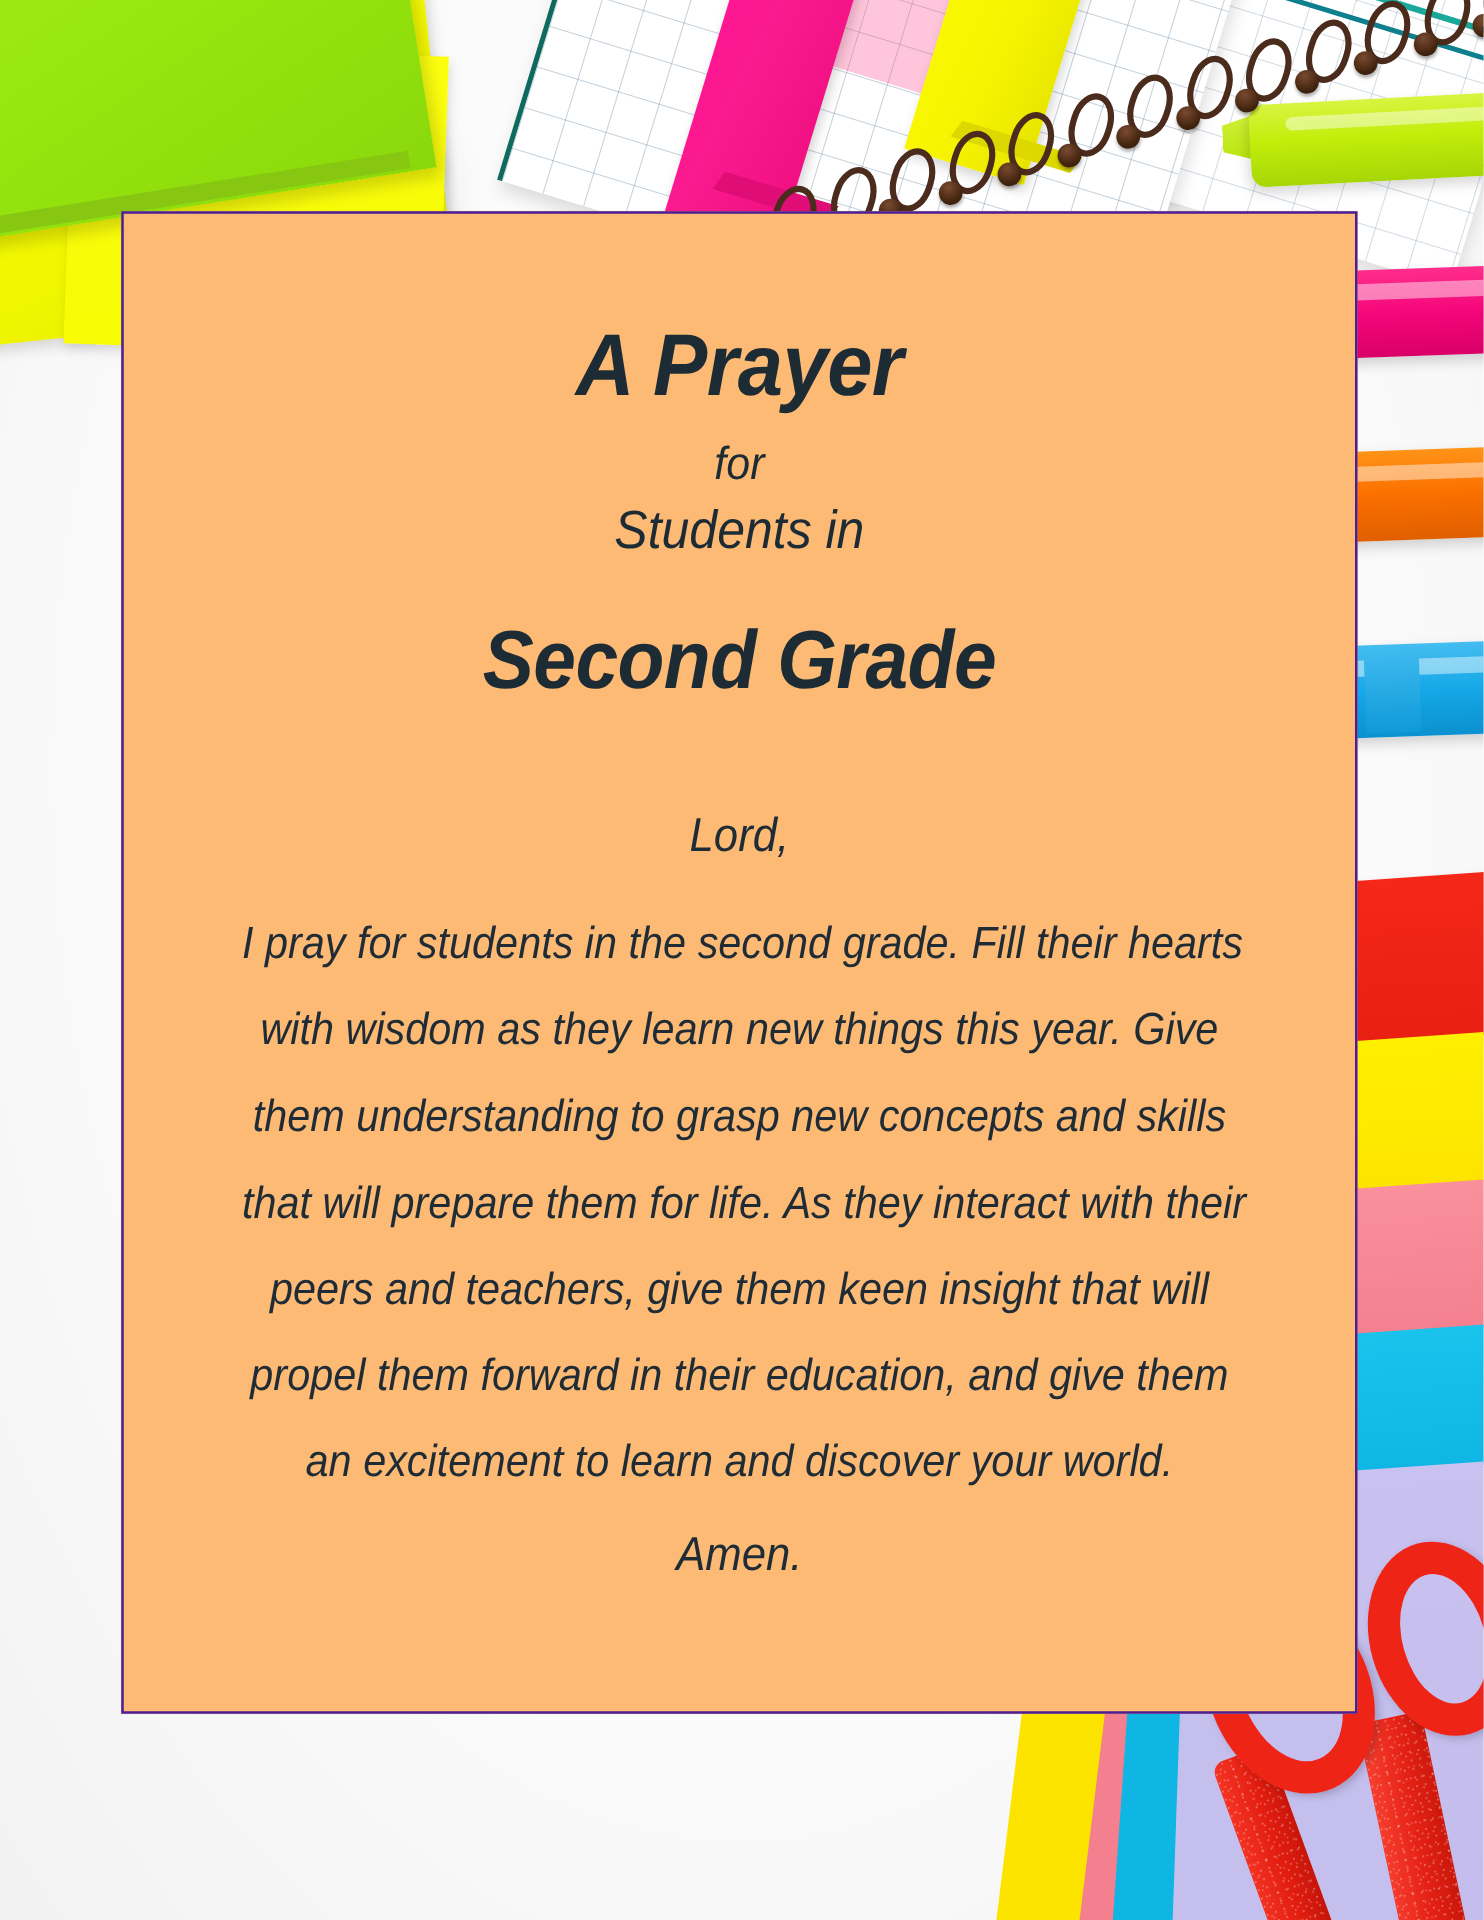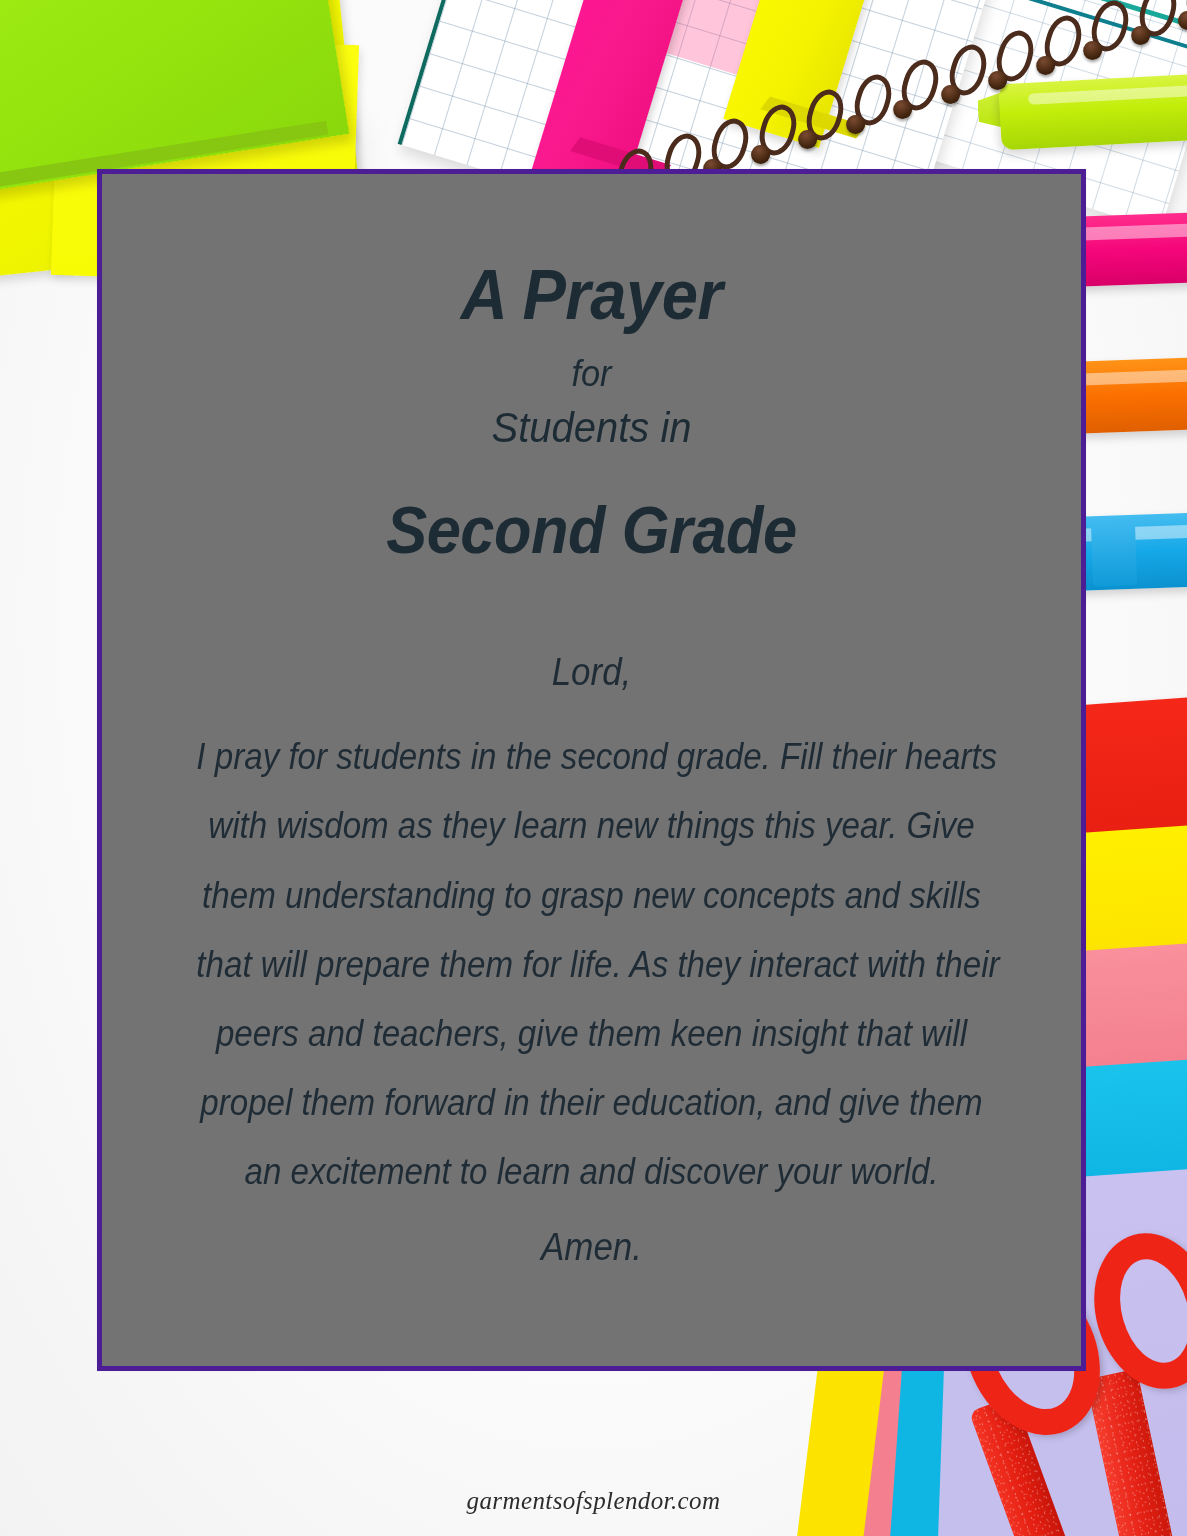--- a/index.html
+++ b/index.html
@@ -278,22 +278,22 @@
     position:absolute;
     background:rgba(0,0,0,0.07);
     filter:blur(16px);
   }
 
   
   #card {
     position:absolute;
     left:97px; top:169px;
     width:989px; height:1202px;
-    background:#737373;
-    border:5px solid #4c1d95;
+    background:#fdba74;
+    border:2px solid #4c1d95;
     box-shadow:0 0 0 1px rgba(0,0,0,0.02);
     z-index:20;
   }
 
   .card-inner {
     position:absolute;
     left:0; right:0; top:0;
     padding:0 60px;
     text-align:center;
   }
@@ -490,15 +490,14 @@
           <span class="prayer-line">that will prepare them for life. As they interact with their</span>
           <span class="prayer-line">peers and teachers, give them keen insight that will</span>
           <span class="prayer-line">propel them forward in their education, and give them</span>
           <span class="prayer-line">an excitement to learn and discover your world.</span>
         </div>
 
       <div class="prayer-amen">Amen.</div>
     </div>
   </div>
 
-  <div id="footer">garmentsofsplendor.com</div>
 
 </div>
 
 </body></html>

